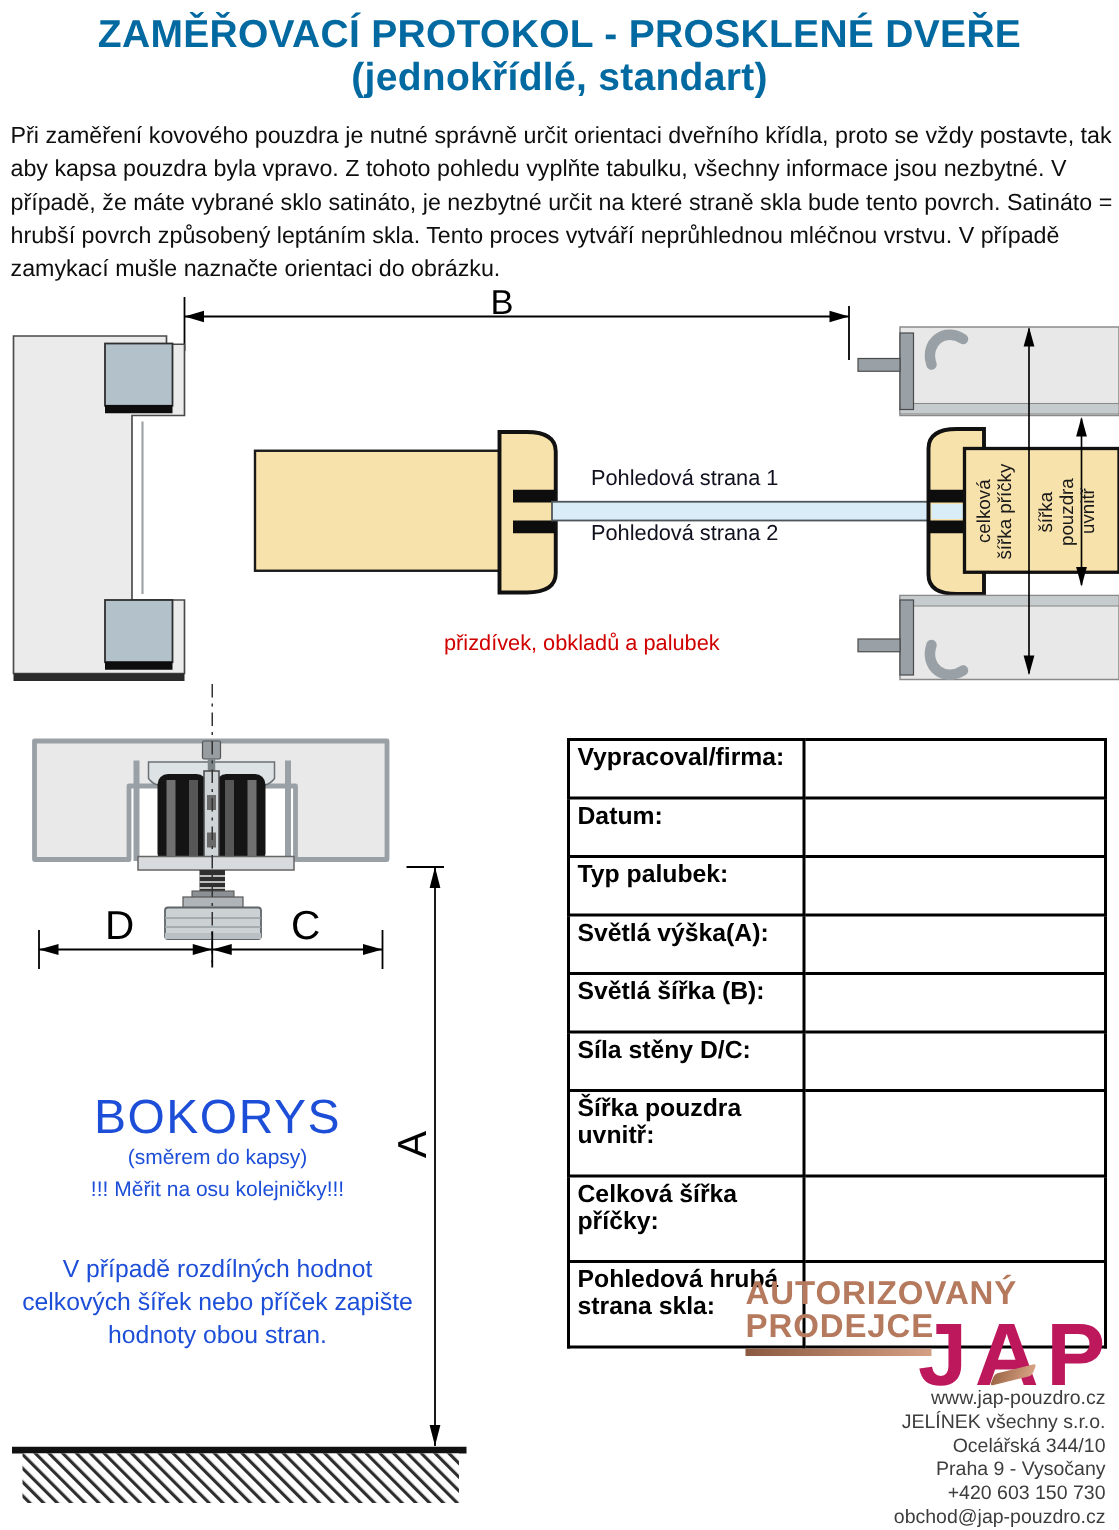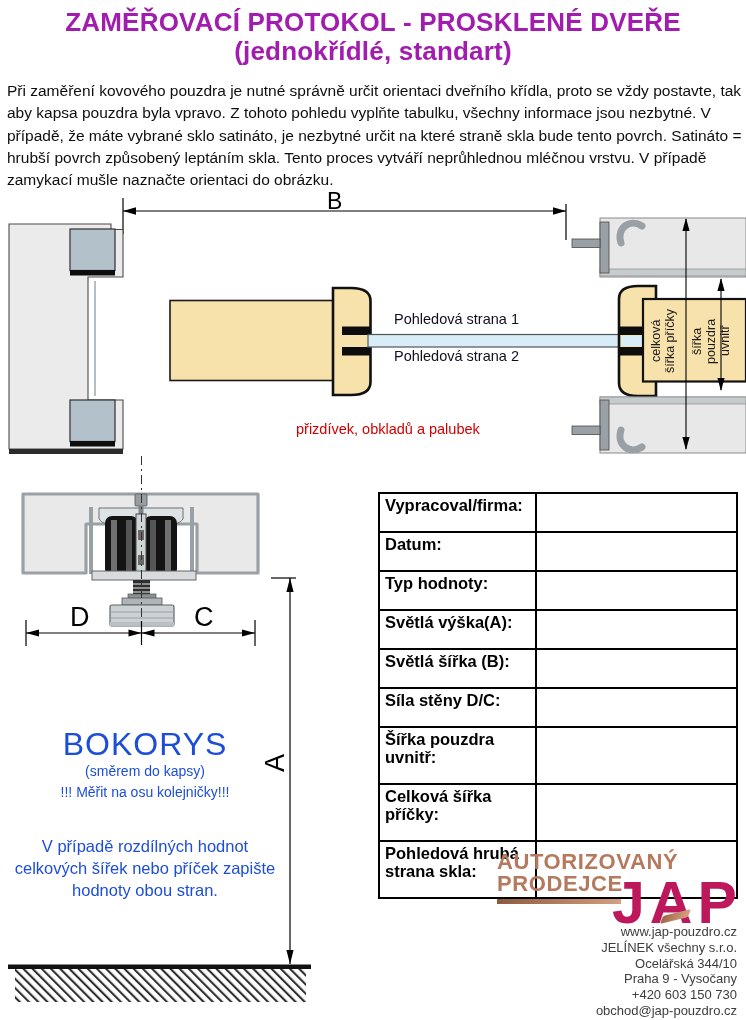--- a/index.html
+++ b/index.html
@@ -2,21 +2,21 @@
 <html><head>
 <meta charset="utf-8">
 <style>
   * { margin:0; padding:0; box-sizing:border-box; }
   html,body { background:#fff; }
   .sheet { position:relative; width:746px; height:1020px; background:#ffffff;
            font-family:"Liberation Sans", sans-serif; color:#111; overflow:hidden; }
   .abs { position:absolute; }
 
   .title { left:0; top:8px; width:746px; text-align:center; font-weight:bold;
-           font-size:26px; line-height:29px; letter-spacing:0.2px; color:#a21caf; }
+           font-size:26px; line-height:29px; letter-spacing:0.2px; color:#0369a1; }
   .intro { left:7px; top:80px; width:735px; font-size:15.5px; line-height:22.3px; color:#0e0e0e; }
 
   .dim-label { font-size:23px; color:#000; }
   .dim-label-big { font-size:27px; color:#000; }
   .side-label { font-size:14.5px; color:#10101e; }
   .red-note { font-size:14.5px; line-height:16.5px; color:#d10000; }
 
   .vtext { writing-mode:vertical-rl; transform:rotate(180deg); font-size:12.5px;
            color:#1a1a1a; width:15px; height:78px; text-align:center; line-height:14px; }
 
@@ -227,21 +227,21 @@
     <tbody>
         <tr>
       <td class="lbl">Vypracoval/firma:</td>
       <td class="val"></td>
     </tr>
     <tr>
       <td class="lbl">Datum:</td>
       <td class="val"></td>
     </tr>
     <tr>
-      <td class="lbl">Typ hodnoty:</td>
+      <td class="lbl">Typ palubek:</td>
       <td class="val"></td>
     </tr>
     <tr>
       <td class="lbl">Světlá výška(A):</td>
       <td class="val"></td>
     </tr>
     <tr>
       <td class="lbl">Světlá šířka (B):</td>
       <td class="val"></td>
     </tr>

